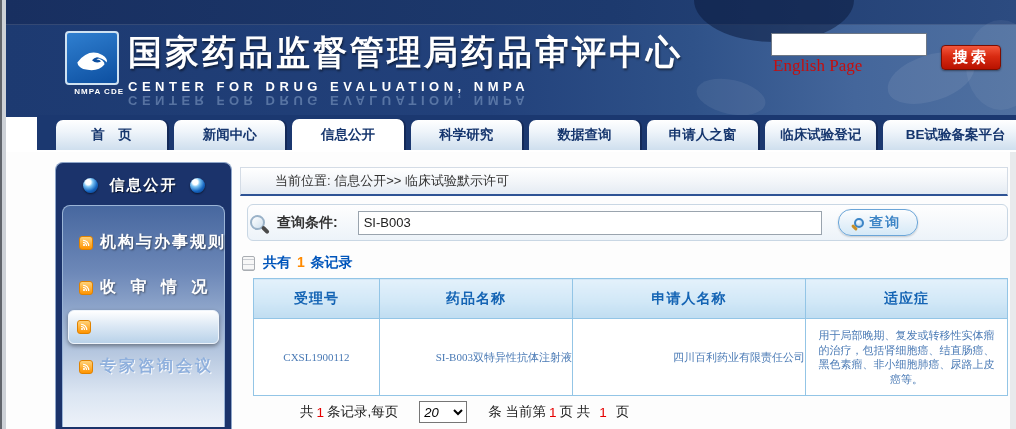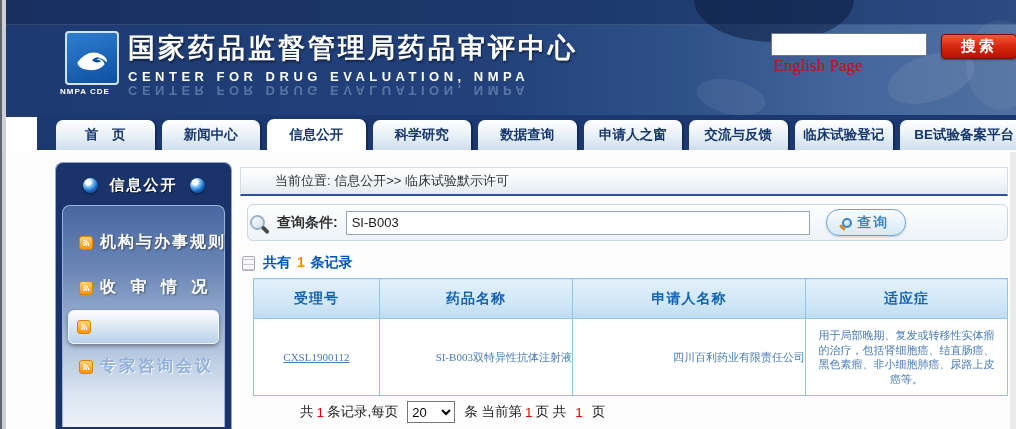--- a/index.html
+++ b/index.html
@@ -19,30 +19,30 @@
     background:linear-gradient(90deg,#182f60 0%,#1d3a6e 60%,#2c4b80 100%); border-bottom:1px solid rgba(255,255,255,.12); }
   .deco { position:absolute; border-radius:50%; }
   #deco-cap { left:688px; top:-42px; width:160px; height:84px; background:rgba(8,22,56,.5); }
   #deco-p1 { left:880px; top:55px; width:90px; height:46px; background:rgba(255,255,255,.08); transform:rotate(-18deg); }
   #deco-p2 { left:690px; top:80px; width:70px; height:34px; background:rgba(255,255,255,.07); transform:rotate(12deg); }
   #deco-p3 { left:960px; top:20px; width:70px; height:90px; background:rgba(255,255,255,.06); }
 
   #logo { position:absolute; left:54px; top:31px; width:64px; height:68px; cursor:pointer; }
   #logo-box { width:54px; height:54px; margin:0 auto; background:linear-gradient(160deg,#2f7fd0,#0d4fa0);
     border:2px solid #cfe2f2; border-radius:4px; display:flex; align-items:center; justify-content:center; }
-  #logo-caption { margin-top:2px; text-align:left; color:#fff; font-size:8px; letter-spacing:1px; font-weight:bold; }
+  #logo-caption { margin-top:2px; text-align:right; color:#fff; font-size:8px; letter-spacing:1px; font-weight:bold; }
   #title-block { position:absolute; left:122px; top:30px; }
-  #title-zh { color:#fff; font-size:27px; font-weight:bold; letter-spacing:3px; text-shadow:1px 2px 2px rgba(0,0,0,.45); white-space:nowrap; }
+  #title-zh { color:#fff; font-size:34px; font-weight:bold; letter-spacing:3px; text-shadow:1px 2px 2px rgba(0,0,0,.45); white-space:nowrap; }
   #title-en { color:#fff; font-size:13px; font-weight:bold; letter-spacing:4.5px; margin-top:3px; white-space:nowrap; }
   #title-en-reflect { color:rgba(165,190,225,.42); font-size:13px; font-weight:bold; letter-spacing:4.5px;
     transform:scaleY(-1); margin-top:-1px; white-space:nowrap; }
 
   #site-search { position:absolute; left:765px; top:33px; width:156px; height:23px; border:1px solid #6d7785;
     background:#fff; font-size:13px; padding:0 4px; }
-  #btn-search { position:absolute; left:935px; top:34px; width:76px; height:25px; border:1px solid #7e0d00; border-radius:4px;
+  #btn-search { position:absolute; left:935px; top:45px; width:60px; height:25px; border:1px solid #7e0d00; border-radius:4px;
     background:linear-gradient(180deg,#f4573c 0%,#d92b12 45%,#b81200 100%); color:#fff; font-size:15px; font-weight:bold;
     letter-spacing:3px; cursor:pointer; box-shadow:0 1px 2px rgba(0,0,0,.4); font-family:"Liberation Sans",sans-serif; }
   #english-link { position:absolute; left:767px; top:56px; color:#c40f0f; font-size:17px;
     font-family:"Liberation Serif", serif; cursor:pointer; white-space:nowrap; }
 
   
   #tabbar { position:absolute; left:6px; top:115px; width:1010px; height:35px; background:#1b3870;
     display:flex; align-items:flex-end; gap:7px; padding:0 19px;margin-left:31px; }
   #tabbar.stripes {}
   .tab { flex:1; height:30px; line-height:30px; text-align:center; border-radius:7px 7px 0 0;
@@ -84,21 +84,21 @@
     font-size:13px; color:#333; }
 
   #query-bar { position:absolute; left:247px; top:204px; width:761px; height:37px; border:1px solid #c9d7e4;
     border-radius:6px; background:linear-gradient(180deg,#fefefe,#edf3f9); display:flex; align-items:center; padding:0 2px; }
   .lens-icon { width:15px; height:15px; border:2px solid #9ab2c8; border-radius:50%; position:relative;
     background:linear-gradient(135deg,#ffffff,#cfe0ee); margin-right:12px; flex:0 0 auto; }
   .lens-icon::after { content:""; position:absolute; width:9px; height:3.5px; background:#4a4a4a;
     transform:rotate(45deg); right:-7px; bottom:-3px; border-radius:2px; }
   #query-label { font-size:14px; color:#333; font-weight:bold; margin-right:8px; white-space:nowrap; }
   #query-input { width:464px; height:24px; border:1px solid #9aa4ae; background:#fff; font-size:13px; padding:0 5px;
-    color:#222; }
+    color:#222;margin-left:12px; }
   #query-btn { margin-left:16px; width:80px; height:27px; border:1px solid #6aa5d8; border-radius:13px;
     background:linear-gradient(180deg,#fcfdfe 0%,#e8f2fa 50%,#d5e9f7 100%); display:flex; align-items:center;
     justify-content:center; gap:5px; cursor:pointer; box-shadow:0 1px 2px rgba(0,0,0,.18); }
   .lens-sm-icon { width:10px; height:10px; border:2px solid #3d85c6; border-radius:50%; position:relative;
     background:radial-gradient(circle at 35% 30%, #ffffff, #9ccaf0); }
   .lens-sm-icon::after { content:""; position:absolute; width:7px; height:3px; background:#c98f26;
     transform:rotate(45deg); left:-5px; bottom:-3px; border-radius:2px; }
   #query-btn-label { color:#3d85c6; font-size:14px; font-weight:bold; letter-spacing:2px;
     text-shadow:0 1px 0 #fff; }
 
@@ -108,29 +108,29 @@
     repeating-linear-gradient(180deg,#f7f7f7 0 2px,#c9ccd1 2px 3px,#f7f7f7 3px 5px); border-radius:2px; }
   .rec-blue { color:#0055bb; }
   .rec-orange { color:#ff8a00; padding:0 2px; }
 
   
   #result-table { position:absolute; left:253px; top:278px; width:755px; border-collapse:collapse; table-layout:fixed; }
   #result-table th { height:40px; background:linear-gradient(180deg,#e3f1fb 0%,#d2e8f7 55%,#c0ddf1 100%);
     border:1px solid #93c5e6; color:#1464b4; font-size:14px; font-weight:bold; letter-spacing:1px; }
   #result-table td { height:77px; background:#fff; border:1px solid #93c5e6; color:#4a7ab5;
     font-family:"Liberation Serif", serif; font-size:11px; }
-  td.c-center { text-align:center;text-decoration:underline; }
+  td.c-center { text-align:center; }
   td.c-left { text-align:right; padding-left:4px; }
   td.c-wrap { text-align:center; font-size:12.5px; line-height:14.5px; padding:4px 10px; }
 
   
   #pagination { position:absolute; left:253px; top:399px; width:755px; height:26px; display:flex; align-items:center;
     padding-left:47px; font-size:13.5px; color:#222; gap:3px; }
   .pg-red { color:#e60000; }
-  #page-size-select { width:48px; height:22px; margin:0 6px; font-size:13px; border:1px solid #767676; background:#fff; }
+  #page-size-select { width:48px; height:22px; margin:0 18px; font-size:13px; border:1px solid #767676; background:#fff;font-style:italic; }
   .pg-gap { margin-left:6px; }
 </style>
 </head>
 <body>
 
 <div id="page">
   <div id="edge-left"></div>
 
   <div id="banner" class="stripes">
     <div id="band-top" class="stripes"></div>
@@ -160,21 +160,20 @@
     <div id="english-link">English Page</div>
   </div>
 
   <div id="tabbar" class="stripes">
     <div class="tab">首　页</div>
     <div class="tab">新闻中心</div>
     <div class="tab active">信息公开</div>
     <div class="tab">科学研究</div>
     <div class="tab">数据查询</div>
     <div class="tab">申请人之窗</div>
-    <div class="tab">交流与反馈</div>
     <div class="tab">临床试验登记</div>
     <div class="tab wide">BE试验备案平台</div>
   </div>
 
   <div id="content-bg"></div>
   <div id="edge-right"></div>
 
   <div id="sidebar">
     <div id="sidebar-title-row">
       <span class="sphere-icon"></span>

